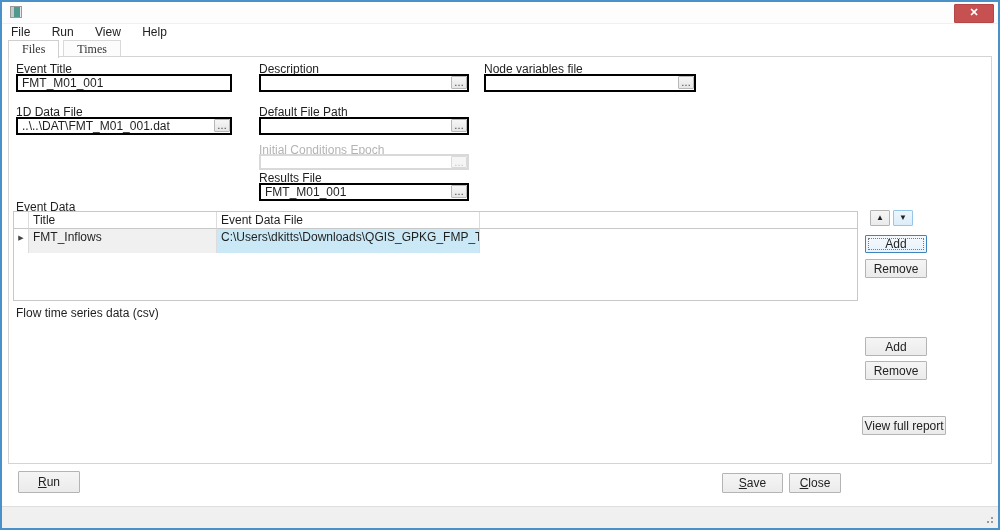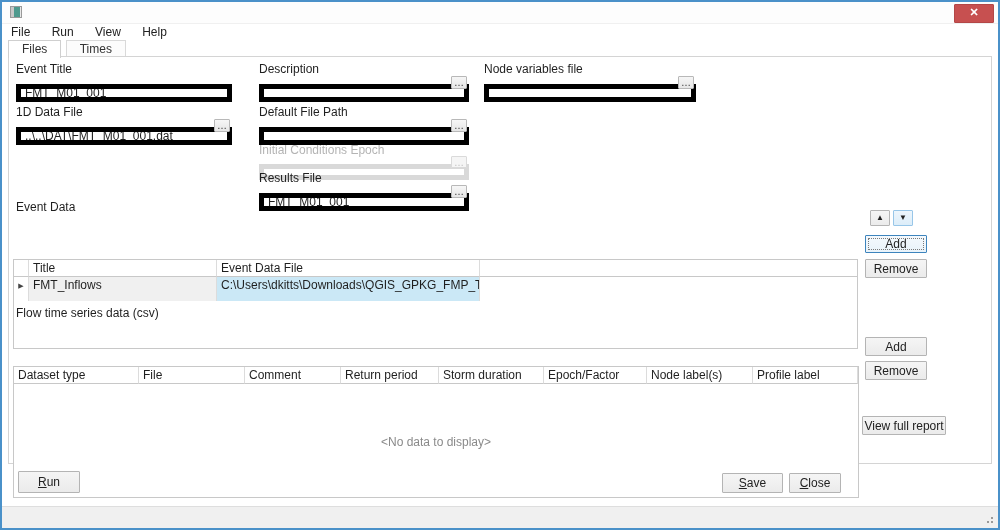--- a/index.html
+++ b/index.html
@@ -10,42 +10,42 @@
   }
   
   .titlebar{position:absolute;left:0;top:0;right:0;height:21px;background:#fdfdfd;}
   .app-icon{position:absolute;left:8px;top:4px;width:12px;height:12px;border:1px solid #9a9a9a;box-sizing:border-box;background:linear-gradient(90deg,#c8c8c8 0 3px,#4e9a8e 3px 9px,#e8e8e8 9px);}
   .title-text{position:absolute;left:28px;top:3px;font-size:12px;color:#3c3c3c;white-space:nowrap;}
   .close-btn{position:absolute;right:4px;top:2px;width:38px;height:17px;background:#c75050;border:1px solid #b34747;border-radius:1px;color:#fff;text-align:center;line-height:15px;font-size:11px;font-weight:bold;cursor:default;}
   
   .menubar{position:absolute;left:0;top:21px;right:0;height:17px;background:#fff;border-top:1px solid #f0f0f0;}
   .menu-item{display:inline-block;padding:1px 9px 0 9px;font-size:12px;color:#222;}
   
-  .tabstrip{position:absolute;left:6px;top:38px;height:17px;}
+  .tabstrip{position:absolute;left:6px;top:38px;height:17px;font-family:Liberation Serif, serif;}
   .tab{display:inline-block;box-sizing:border-box;height:17px;padding:1px 13px 0 13px;font-size:12px;border:1px solid #d9d9d9;border-bottom:none;background:#fcfcfc;margin-right:1px;position:relative;}
   .tab.active{background:#fff;height:18px;z-index:3;border-color:#cfcfcf;}
   
   .page{position:absolute;left:6px;top:54px;width:984px;height:408px;border:1px solid #d4d4d4;background:#fff;box-sizing:border-box;}
   .lbl{position:absolute;font-size:12px;color:#1f1f1f;white-space:nowrap;}
   .lbl.dis{color:#b4b4b4;}
   .fieldbox{position:absolute;box-sizing:border-box;height:18px;}
-  .txt{position:absolute;left:0;top:0;width:100%;height:100%;box-sizing:border-box;border:5px solid #000000;padding:1px 4px;font-family:"Liberation Sans",sans-serif;font-size:12px;color:#1f1f1f;background:#fff;outline:none;margin-top:10px;}
+  .txt{position:absolute;left:0;top:0;width:100%;height:100%;box-sizing:border-box;border:2px solid #000000;padding:1px 4px;font-family:"Liberation Sans",sans-serif;font-size:12px;color:#1f1f1f;background:#fff;outline:none;}
   .txt.has-browse{padding-right:11px;}
   .browse{position:absolute;right:2px;top:2px;width:16px;height:13px;box-sizing:border-box;border:1px solid #b8b8b8;background:linear-gradient(#f6f6f6,#e6e6e6);font-size:10px;line-height:9px;text-align:center;color:#333;padding:0;border-radius:1px;}
   .fieldbox.disabled .txt{border-color:#d9d9d9;color:#b0b0b0;}
   .fieldbox.disabled .browse{border-color:#dadada;color:#c0c0c0;background:#f5f5f5;}
   
   .groupbox{position:absolute;border:1px solid #dcdcdc;border-radius:2px;box-sizing:border-box;}
   .groupbox .legend{position:absolute;left:8px;top:-8px;background:#fff;padding:0 4px;font-size:12px;color:#1f1f1f;white-space:nowrap;}
   .radio-row{position:absolute;left:10px;height:14px;display:flex;align-items:center;gap:5px;}
   .radio{width:11px;height:11px;box-sizing:border-box;border:1px solid #555;border-radius:50%;background:#fff;flex:none;}
   .radio.checked::after{content:"";display:block;width:5px;height:5px;border-radius:50%;background:#2b2b2b;margin:2px;}
   .radio-label{font-size:12px;color:#1f1f1f;white-space:nowrap;}
   
-  .grid{position:absolute;border:1px solid #c8c8c8;background:#fff;box-sizing:border-box;overflow:hidden;margin-top:48px;}
+  .grid{position:absolute;border:1px solid #c8c8c8;background:#fff;box-sizing:border-box;overflow:hidden;}
   .grow{display:flex;align-items:stretch;}
   .gcell{box-sizing:border-box;border-right:1px solid #dcdcdc;padding:1px 4px 0 4px;font-size:12px;color:#1f1f1f;white-space:nowrap;overflow:hidden;flex:none;}
   .ghead .gcell{border-bottom:1px solid #c8c8c8;height:17px;background:#fff;}
   .gbody .gcell{height:24px;}
   .gcell.selcol{width:15px;padding:0;text-align:center;}
   .gcell.fill{flex:1;border-right:none;}
   .marker{font-size:7px;color:#444;line-height:15px;}
   .cell-sel{background:#cbe8f6;}
   .cell-rowbg{background:#f0f0f0;}
   .nodata{position:absolute;left:0;right:0;top:68px;text-align:center;color:#8a8a8a;font-size:12px;}
@@ -142,34 +142,20 @@
         <div class="gcell fill"></div>
       </div>
     </div>
 
     <button class="btn arrow-btn" style="left:861px;top:153px;width:20px;height:16px"><span>▲</span></button>
     <button class="btn arrow-btn hov" style="left:884px;top:153px;width:20px;height:16px"><span>▼</span></button>
     <button class="btn focused" style="left:856px;top:178px;width:62px;height:18px">Add</button>
     <button class="btn" style="left:856px;top:202px;width:62px;height:19px">Remove</button>
 
     <span class="lbl" style="left:7px;top:249px">Flow time series data (csv)</span>
-    <div class="grid" style="left:4px;top:261px;width:846px;height:132px">
-      <div class="grow ghead">
-        <div class="gcell" style="width:125px">Dataset type</div>
-        <div class="gcell" style="width:106px">File</div>
-        <div class="gcell" style="width:96px">Comment</div>
-        <div class="gcell" style="width:98px">Return period</div>
-        <div class="gcell" style="width:105px">Storm duration</div>
-        <div class="gcell" style="width:103px">Epoch/Factor</div>
-        <div class="gcell" style="width:106px">Node label(s)</div>
-        <div class="gcell" style="width:105px">Profile label</div>
-        <div class="gcell fill"></div>
-      </div>
-      <div class="nodata">&lt;No data to display&gt;</div>
-    </div>
 
     <button class="btn" style="left:856px;top:280px;width:62px;height:19px">Add</button>
     <button class="btn" style="left:856px;top:304px;width:62px;height:19px">Remove</button>
     <button class="btn" style="left:853px;top:359px;width:84px;height:19px">View full report</button>
 
   </div>
 
   <button class="btn mnemonic" style="left:16px;top:469px;width:62px;height:22px">Run</button>
   <button class="btn mnemonic" style="left:720px;top:471px;width:61px;height:20px">Save</button>
   <button class="btn mnemonic" style="left:787px;top:471px;width:52px;height:20px">Close</button>

